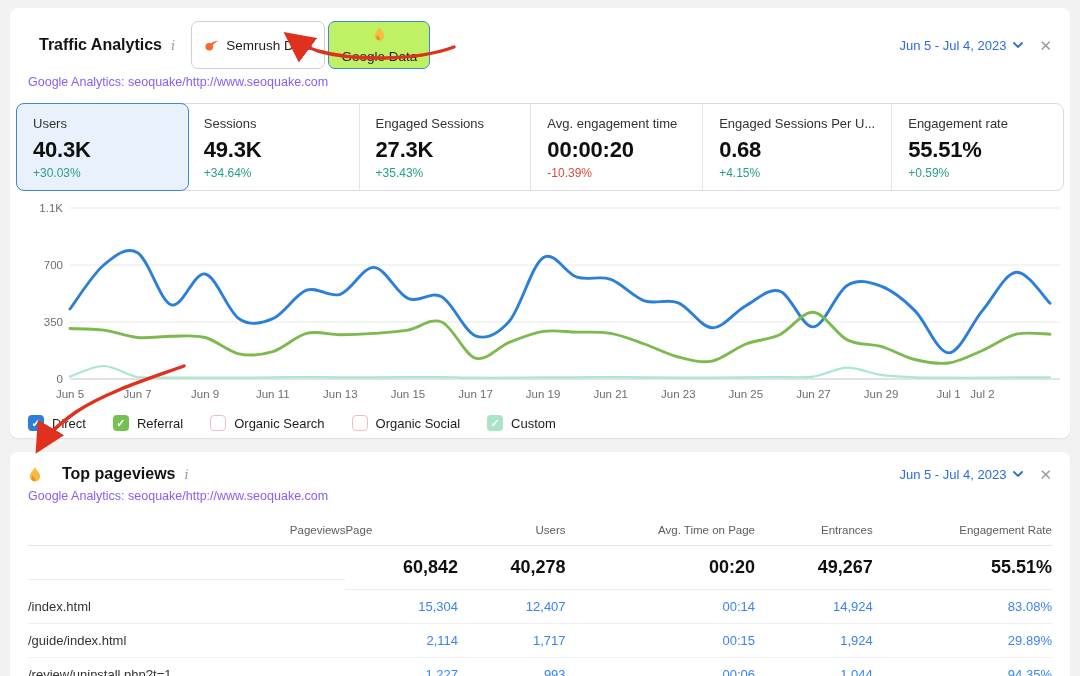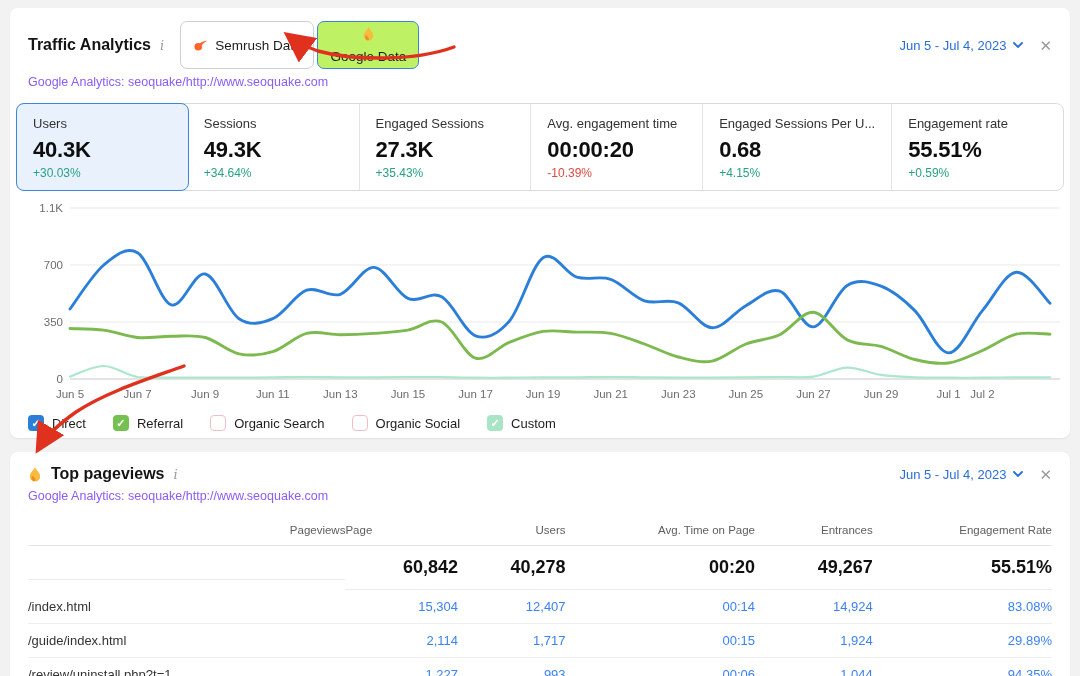--- a/index.html
+++ b/index.html
@@ -7,21 +7,21 @@
     width:1080px;height:676px;position:relative;overflow:hidden;
     background:#f2f2f2;font-family:"Liberation Sans",sans-serif;color:#1f1f1f;
   }
   .card{position:absolute;left:10px;width:1060px;background:#fff;border-radius:8px;
     box-shadow:0 1px 2px rgba(0,0,0,.07);}
   #card-traffic{top:8px;height:430px;}
   #card-pageviews{top:452px;height:236px;overflow:hidden;}
 
   
   .hdr{display:flex;align-items:center;padding:13px 18px 0 18px;}
-  .title{font-size:16px;font-weight:700;color:#141414;}
+  .title{font-size:16px;font-weight:700;color:#141414;margin-left:11px;}
   .info-i{font-family:"DejaVu Serif",serif;font-style:italic;color:#9a9a9a;font-size:13px;margin-left:9px;}
   .spacer{flex:1;}
   .date-ctl{display:flex;align-items:center;gap:7px;color:#2a6dd9;font-size:13px;cursor:pointer;}
   .close-x{color:#9a9a9a;font-size:15px;margin-left:16px;cursor:pointer;line-height:1;}
   .subtitle{padding:6px 18px 0 18px;color:#8b5cf6;font-size:12.5px;}
 
   
   .toggle-group{display:flex;gap:3px;margin-left:16px;}
   .toggle-btn{display:flex;align-items:center;gap:7px;font-size:13.5px;color:#1c1c1c;
     border:1px solid #cfcfcf;border-radius:7px;padding:4px 12px;background:#fff;cursor:pointer;}

